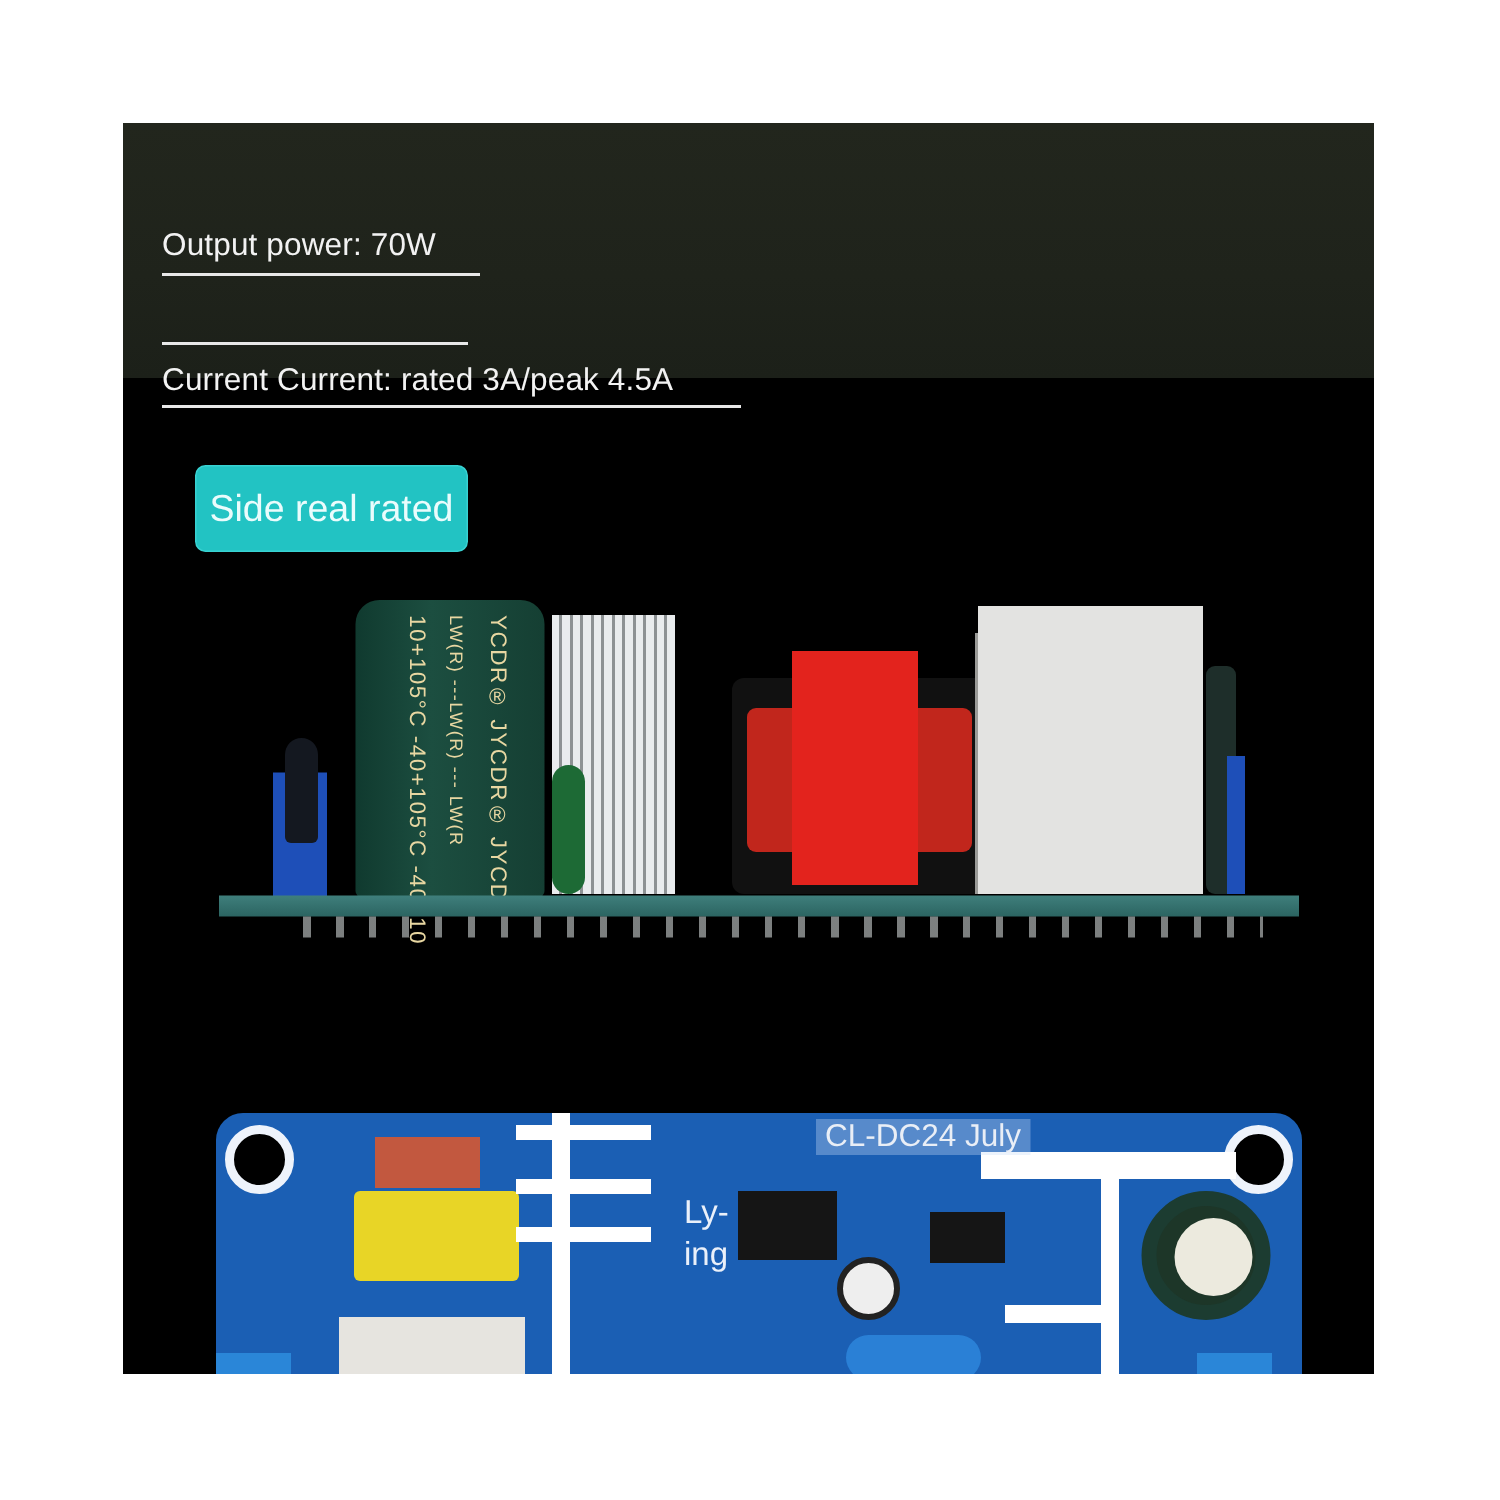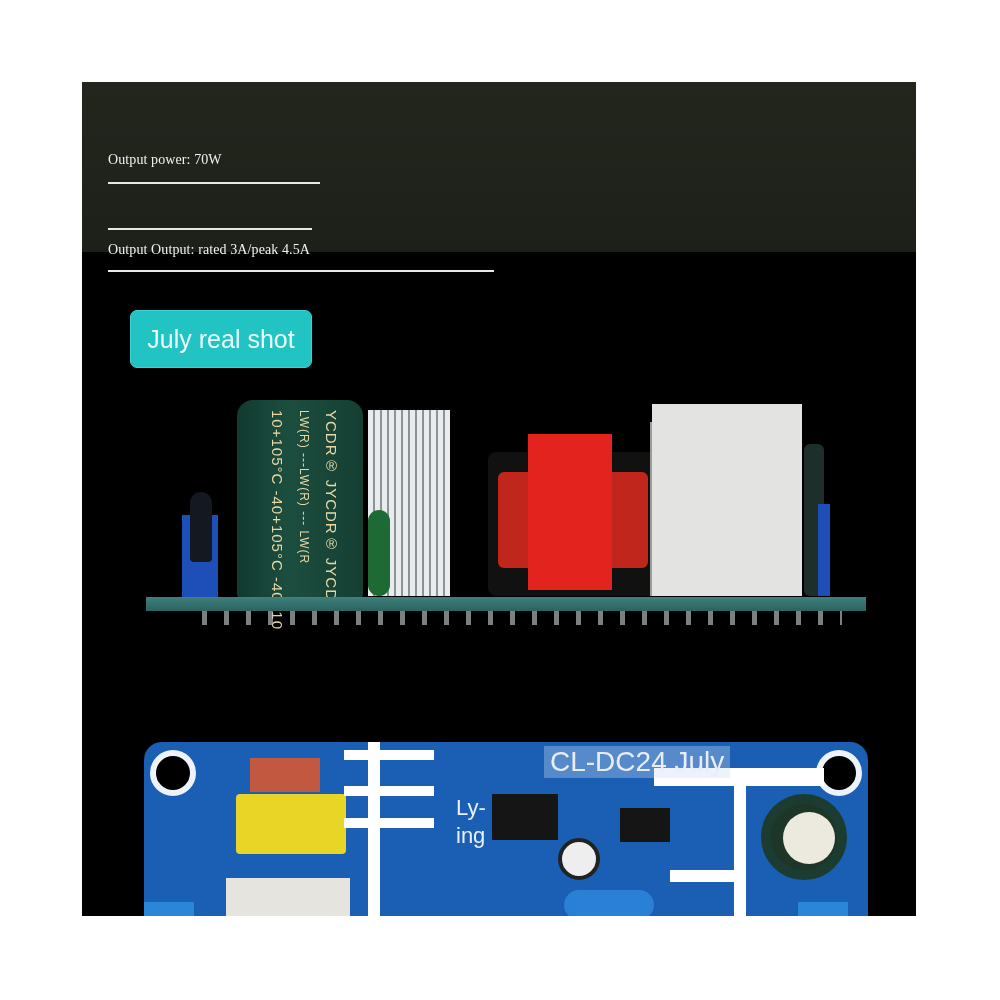--- a/index.html
+++ b/index.html
@@ -8,23 +8,22 @@
 
   .photo {
     position: absolute; left: 82px; top: 82px; width: 834px; height: 834px;
     background: #000; overflow: hidden;
   }
   .top-band {
     position: absolute; left: 0; top: 0; width: 834px; height: 170px;
     background: linear-gradient(180deg, #22261d 0%, #1f231b 60%, #1c2019 100%);
   }
   .spec-line {
-    position: absolute; left: 26px; color: #f2f2f2; font-size: 14px; white-space: nowrap;
+    position: absolute; left: 26px; color: #f2f2f2; font-size: 21px; white-space: nowrap;
     letter-spacing: 0.1px;
-    font-family: Liberation Serif, serif;
   }
   .spec-rule { position: absolute; left: 26px; height: 2px; background: #e8e8e8; }
 
   .badge {
     position: absolute; left: 48px; top: 228px; width: 182px; height: 58px;
     background: #22c3c3; border-radius: 7px; border: 1px solid #38d2d2;
     color: #eafcfc; font-size: 25px; display: flex; align-items: center; justify-content: center;
   }
 
   
@@ -50,44 +49,44 @@
   .terminal-r { position: absolute; left: 676px; top: 112px; width: 12px; height: 92px; background: #1e4fb8; }
 
   
   .board { position: absolute; left: 62px; top: 660px; width: 724px; height: 200px;
     background: #1b5fb4; border-radius: 18px 18px 0 0; }
   .hole { position: absolute; width: 46px; height: 46px; border-radius: 50%; background: #000; border: 6px solid #eef3fb; }
   .fuse-cap { position: absolute; left: 106px; top: 16px; width: 70px; height: 34px; background: #c2583f; }
   .x-cap { position: absolute; left: 92px; top: 52px; width: 110px; height: 60px; background: #e8d526; border-radius: 4px; }
   .gap-white { position: absolute; background: #ffffff; }
   .ic { position: absolute; background: #151515; }
-  .label-cl { position: absolute; left: 400px; top: 4px; color: #e9eef6; font-size: 28px; white-space: nowrap;
+  .label-cl { position: absolute; left: 400px; top: 4px; color: #e9eef6; font-size: 21px; white-space: nowrap;
     background: rgba(200,220,245,.35); padding: 0 6px; }
   .label-ly { position: absolute; left: 312px; top: 52px; color: #eaf0fa; font-size: 22px; line-height: 28px; }
   .cap-round { position: absolute; left: 617px; top: 52px; width: 86px; height: 86px; border-radius: 50%;
     background: #1d3628; border: 10px solid #1c3c31; }
   .cap-round-inner { position: absolute; left: 12px; top: 8px; width: 52px; height: 52px; border-radius: 50%; background: #eceade; }
   .blue-cap { position: absolute; left: 420px; top: 148px; width: 90px; height: 30px; border-radius: 15px; background: #2a80d6; }
   .small-elec { position: absolute; left: 414px; top: 96px; width: 42px; height: 42px; border-radius: 50%; background: #eee; border: 4px solid #222; }
   .terminal-b { position: absolute; width: 50px; height: 40px; background: #2a86d8; top: 160px; }
   .white-res { position: absolute; left: 82px; top: 136px; width: 124px; height: 40px; background: #e6e4df; }
 </style>
 </head>
 <body>
 
 <div class="photo">
   <div class="top-band"></div>
 
   <div class="spec-line" style="top:70px">Output power: 70W</div>
   <div class="spec-rule" style="top:100px;width:212px"></div>
   <div class="spec-rule" style="top:146px;width:204px"></div>
-  <div class="spec-line" style="top:160px">Output Output: rated 3A/peak 4.5A</div>
+  <div class="spec-line" style="top:160px">Current Current: rated 3A/peak 4.5A</div>
   <div class="spec-rule" style="top:188px;width:386px"></div>
 
-  <div class="badge">July real shot</div>
+  <div class="badge">Side real rated</div>
 
   <div class="side">
     <div class="terminal-l"></div>
     <div class="thermistor"></div>
     <div class="cap-big">
       <div class="cap-text" style="left:86px;top:10px">YCDR®  JYCDR®  JYCD</div>
       <div class="cap-text" style="left:60px;top:10px;font-size:12px">LW(R) ---LW(R) --- LW(R</div>
       <div class="cap-text" style="left:32px;top:10px">10+105°C -40+105°C -40+10</div>
     </div>
     <div class="heatsink"></div>

